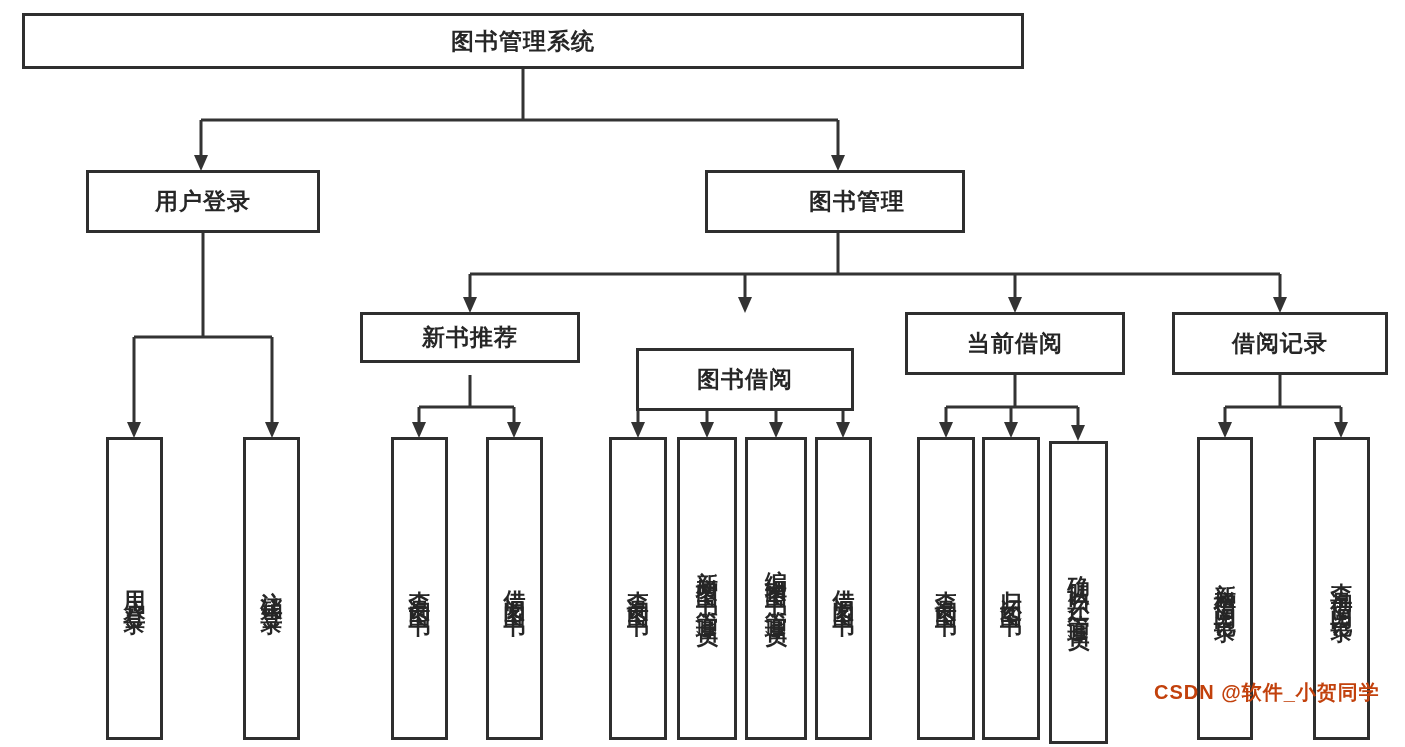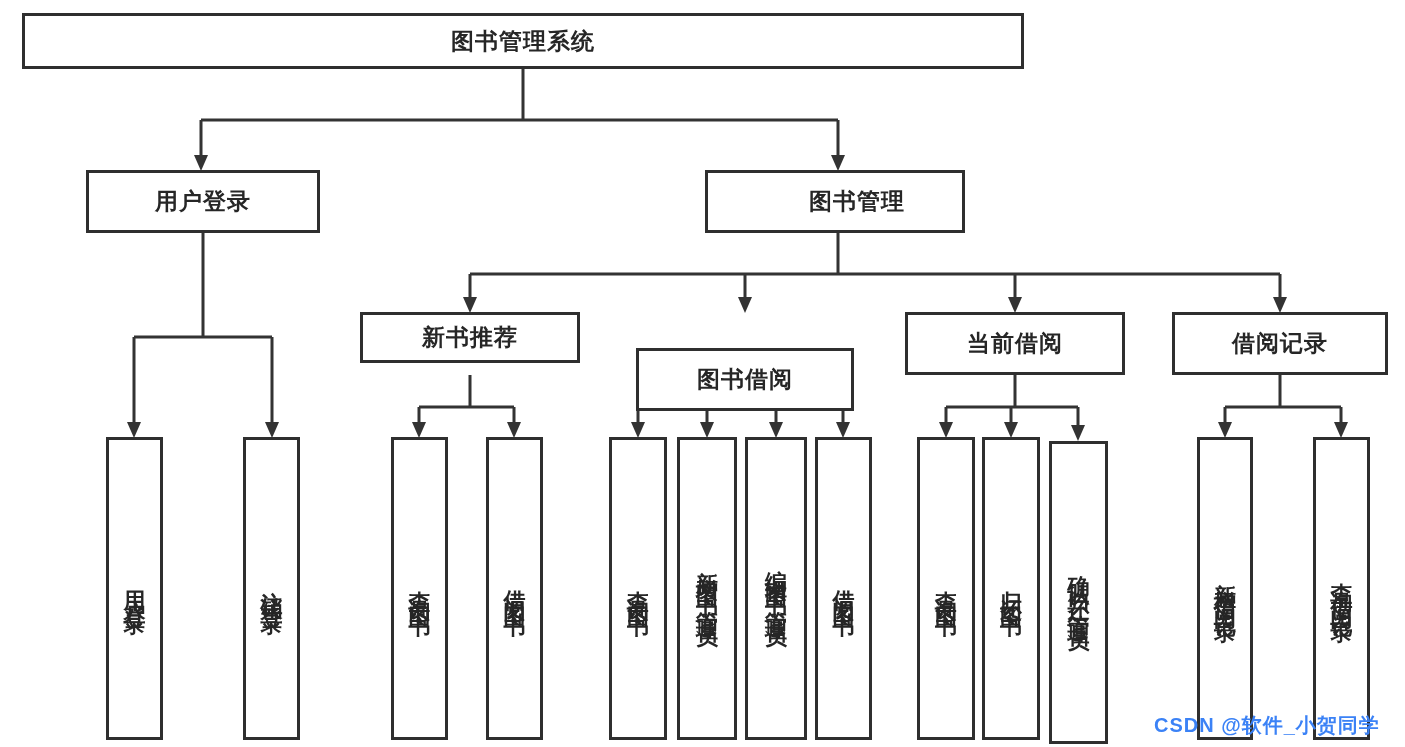--- a/index.html
+++ b/index.html
@@ -14,22 +14,22 @@
     position:absolute; box-sizing:border-box; background:#ffffff;
     border:3px solid #2f2f2f; display:flex; align-items:center; justify-content:center;
     color:#262626;
   }
   .h-node { font-size:23px; letter-spacing:1px; white-space:nowrap; }
   .v-node span {
     writing-mode:vertical-lr; text-orientation:mixed;
     font-size:22px; letter-spacing:8px; line-height:1;
   }
   .watermark {
-    position:absolute; left:1154px; top:712px; font-size:20px;
-    color:#3b82f6; white-space:nowrap; letter-spacing:1px;
+    position:absolute; left:1154px; top:679px; font-size:20px;
+    color:#c2410c; white-space:nowrap; letter-spacing:1px;
   }
 </style>
 </head>
 <body>
 
 <div class="canvas">
 
   <svg class="connectors" viewBox="0 0 1405 747" xmlns="http://www.w3.org/2000/svg">
 
     <g>

